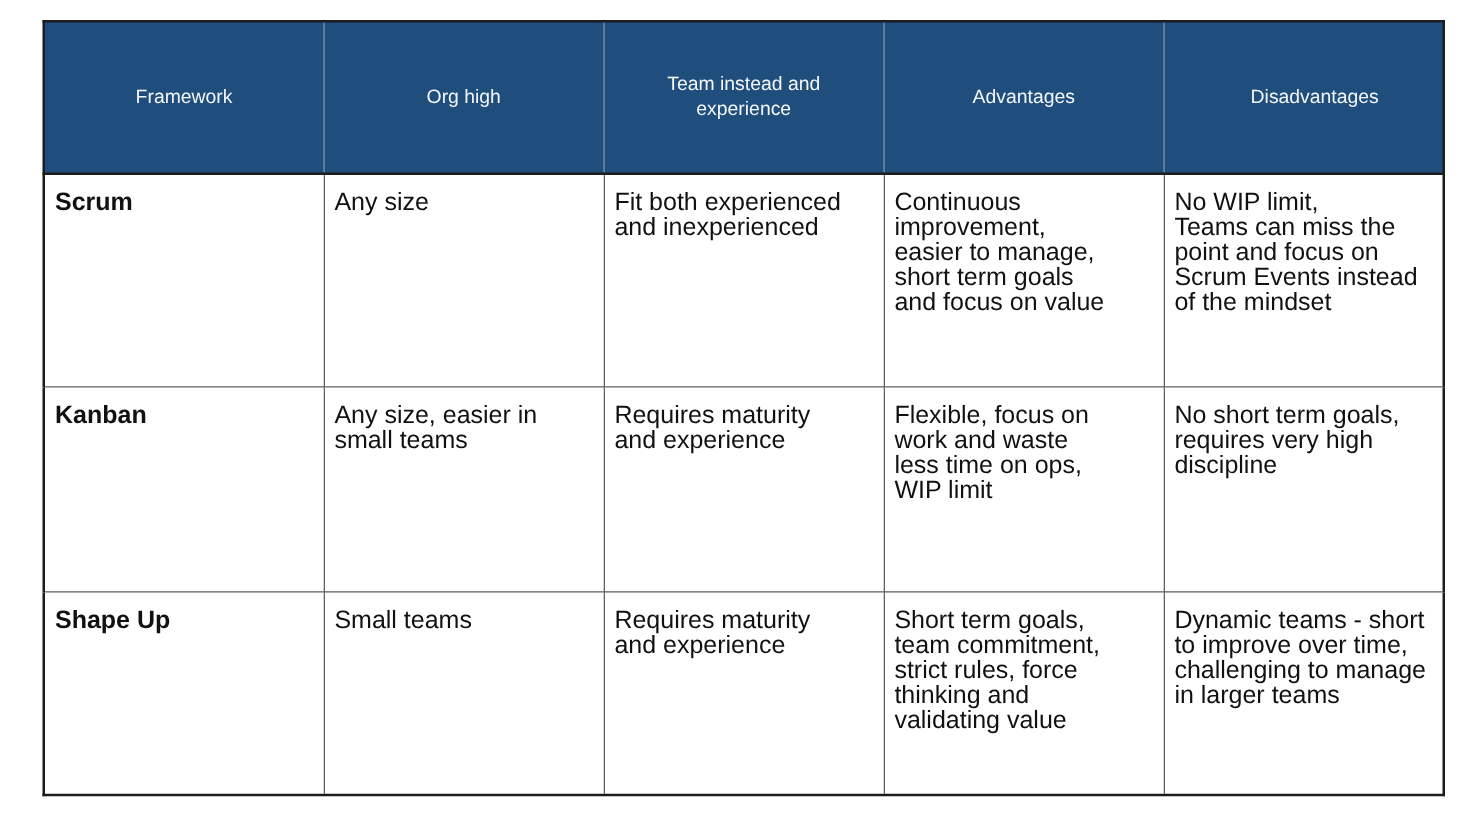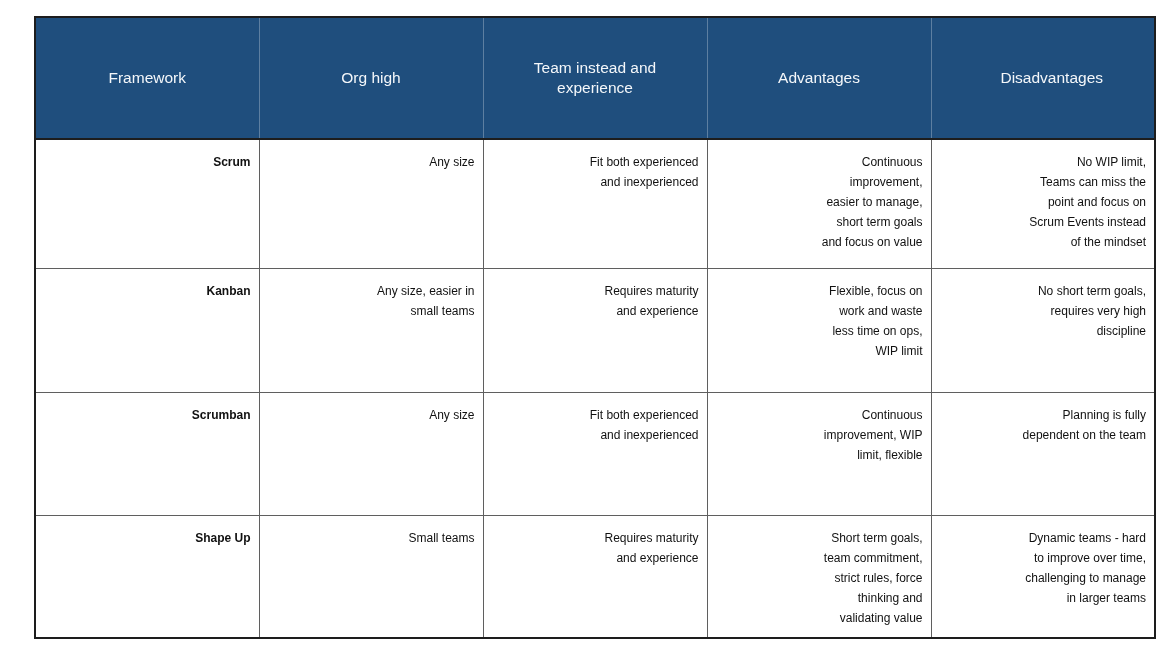--- a/index.html
+++ b/index.html
@@ -44,23 +44,23 @@
     border-top: 2px solid var(--border-outer);
     border-bottom: 2px solid var(--border-outer);
     white-space: pre-line;
     padding: 4px 10px;
   }
   thead th:first-child { border-left: 2px solid var(--border-outer); }
   thead th:last-child  { border-right: 2px solid var(--border-outer); padding-left: 28px; }
   
   tbody td {
     color: var(--body-text);
-    font-size: 12px;
+    font-size: 20px;
     line-height: 20px;
-    text-align: right;
+    text-align: left;
     vertical-align: top;
     padding: 12px 8px 2px 8px;
     border: 1px solid var(--border-inner);
     white-space: pre-line;
     overflow: hidden;
   }
   tbody td.fw { font-weight: 700; }
   tbody td:first-child { border-left: 2px solid var(--border-outer); }
   tbody td:last-child  { border-right: 2px solid var(--border-outer); }
   tbody tr:last-child td { border-bottom: 2px solid var(--border-outer); }
@@ -115,41 +115,30 @@
         <td>Requires maturity
 and experience</td>
         <td>Flexible, focus on
 work and waste
 less time on ops,
 WIP limit</td>
         <td>No short term goals,
 requires very high
 discipline</td>
       </tr>
-      <tr class="r2">
-        <td class="fw">Scrumban</td>
-        <td>Any size</td>
-        <td>Fit both experienced
-and inexperienced</td>
-        <td>Continuous
-improvement, WIP
-limit, flexible</td>
-        <td>Planning is fully
-dependent on the team</td>
-      </tr>
       <tr class="r3">
         <td class="fw">Shape Up</td>
         <td>Small teams</td>
         <td>Requires maturity
 and experience</td>
         <td>Short term goals,
 team commitment,
 strict rules, force
 thinking and
 validating value</td>
-        <td>Dynamic teams - hard
+        <td>Dynamic teams - short
 to improve over time,
 challenging to manage
 in larger teams</td>
       </tr>
     </tbody>
   </table>
 </div>
 
 </body></html>

